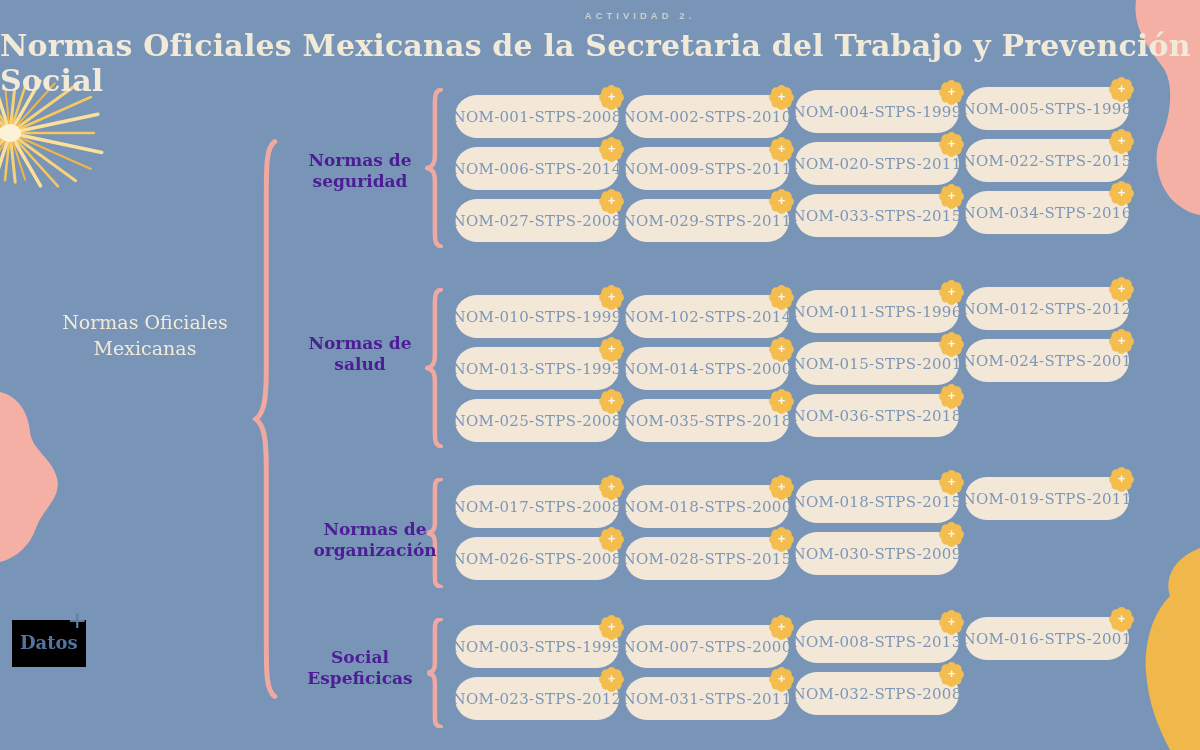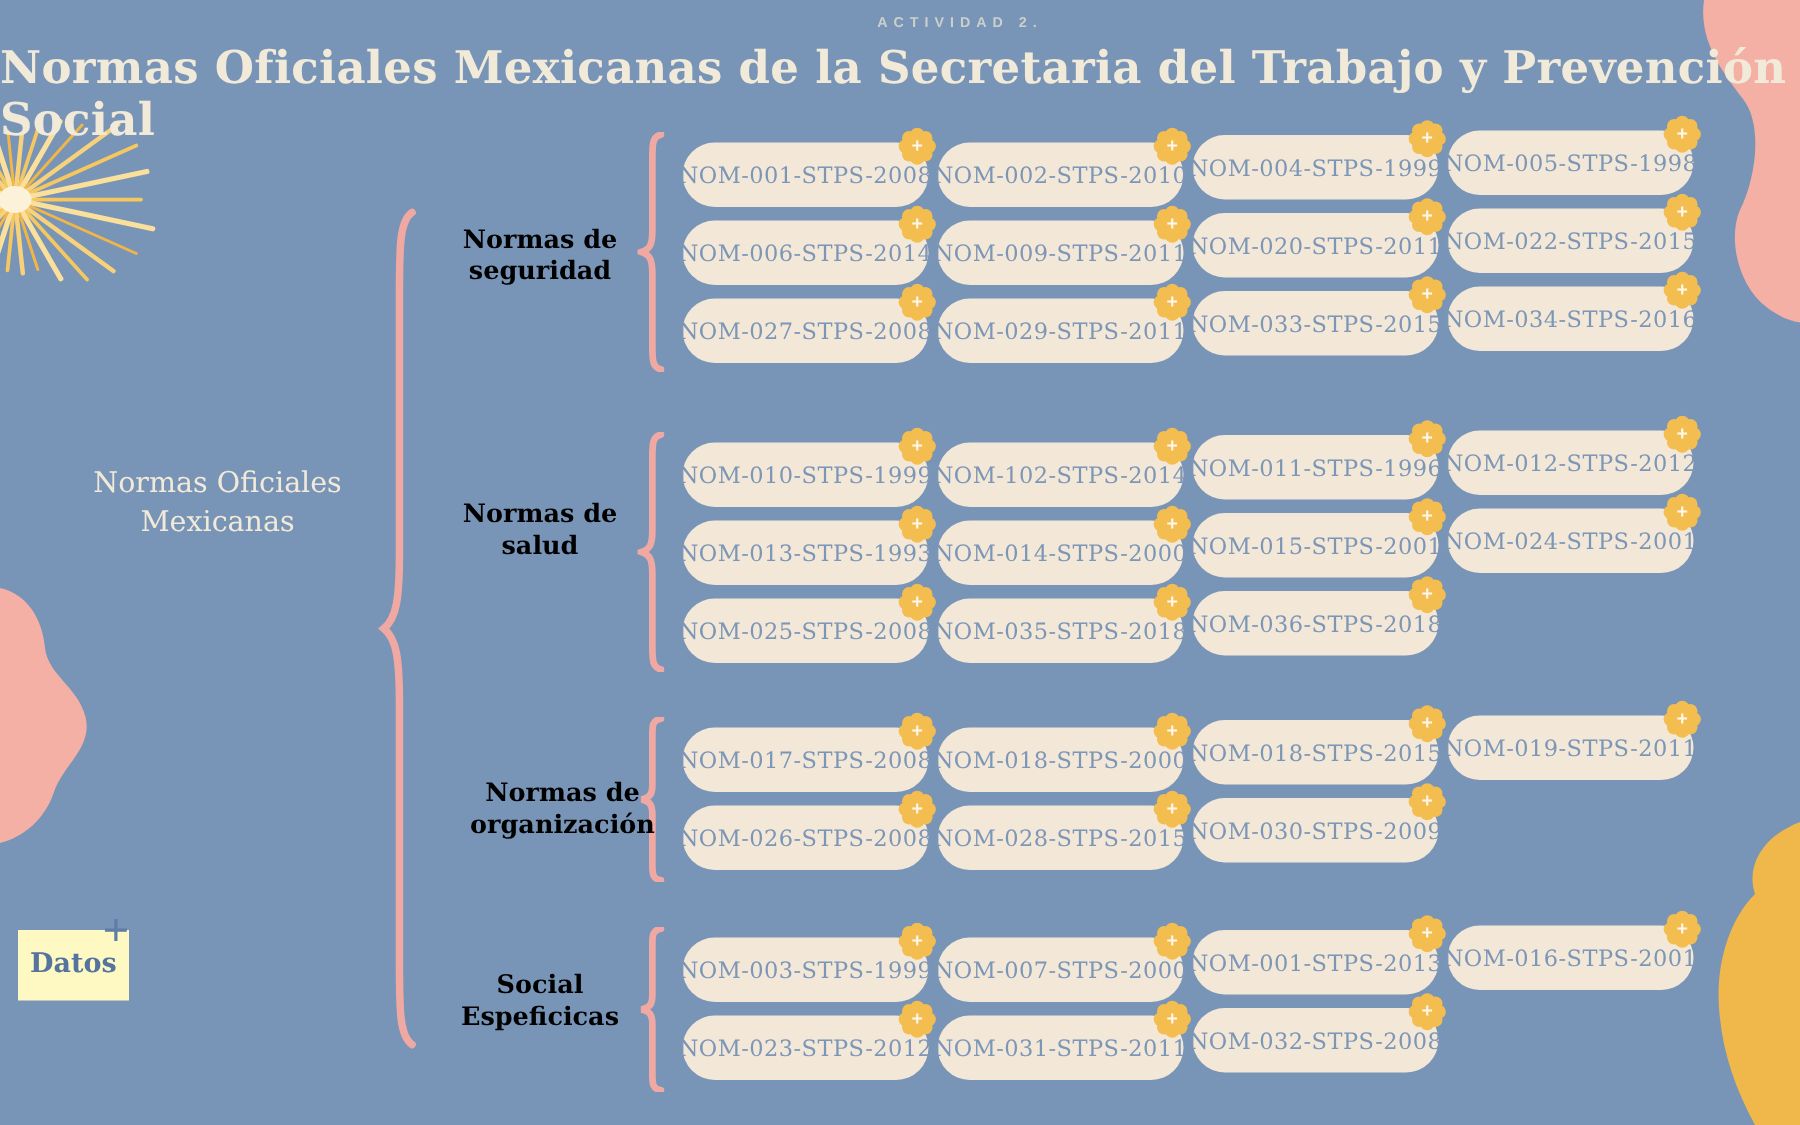--- a/index.html
+++ b/index.html
@@ -19,21 +19,21 @@
     font-size:30px;font-weight:bold;color:#f2ead9;z-index:5;letter-spacing:.2px;
   }
   
   .root-label{
     position:absolute;left:35px;top:310px;width:220px;text-align:center;
     font-size:19px;font-weight:normal;color:#f2ead9;line-height:1.35;z-index:5;
   }
   
   .group-label{
     position:absolute;left:295px;width:130px;text-align:center;
-    font-size:17px;font-weight:bold;color:#000000;line-height:1.25;z-index:5;
+    font-size:17px;font-weight:bold;color:#4c1d95;line-height:1.25;z-index:5;
   }
   
   .brace{position:absolute;z-index:4;}
   .brace path{fill:none;stroke:#f0a9a2;stroke-linecap:round;vector-effect:non-scaling-stroke;}
   .brace.big path{stroke-width:5px;}
   .brace.small path{stroke-width:4.5px;}
   
   .pill-grid{
     position:absolute;left:455px;width:690px;display:flex;flex-wrap:wrap;
     gap:9px 6px;z-index:5;align-content:flex-start;
@@ -48,21 +48,21 @@
     font-size:15px;color:#7c96b7;letter-spacing:.3px;white-space:nowrap;
   }
   .badge{position:absolute;top:-11px;right:-6px;width:27px;height:27px;}
   .badge svg{position:absolute;inset:0;width:27px;height:27px;}
   .badge i{
     position:absolute;inset:0;font-style:normal;color:#fdf6ea;text-align:center;
     font-family:"Liberation Sans", sans-serif;font-size:13px;font-weight:bold;line-height:26px;
   }
   
   .datos{
-    position:absolute;left:12px;top:620px;width:74px;height:47px;background:#fef9c3;z-index:5;
+    position:absolute;left:12px;top:620px;width:74px;height:47px;background:#000000;z-index:5;
   }
   .datos .datos-label{
     position:absolute;left:8px;top:12px;font-size:18px;font-weight:bold;color:#54749f;
   }
   .datos .datos-plus{
     position:absolute;right:0px;top:-14px;font-size:30px;font-weight:300;color:#5f7da6;
     font-family:"Liberation Sans", sans-serif;line-height:1;
   }
   
   .deco{position:absolute;z-index:1;}
@@ -755,21 +755,21 @@
             <circle cx="-5.37" cy="-5.37" r="4.8"></circle>
             <circle cx="-0.00" cy="-7.60" r="4.8"></circle>
             <circle cx="5.37" cy="-5.37" r="4.8"></circle>
             <circle cx="0" cy="0" r="8.6"></circle>
           </g>
         </svg>
         <i>+</i>
       </span>
     </div>
     <div class="pill">
-      <span class="pill-label">NOM-001-STPS-2013</span>
+      <span class="pill-label">NOM-008-STPS-2013</span>
       <span class="badge">
         <svg viewBox="-13.5 -13.5 27 27">
           <g fill="#f3bd4f">
             <circle cx="7.60" cy="0.00" r="4.8"></circle>
             <circle cx="5.37" cy="5.37" r="4.8"></circle>
             <circle cx="0.00" cy="7.60" r="4.8"></circle>
             <circle cx="-5.37" cy="5.37" r="4.8"></circle>
             <circle cx="-7.60" cy="0.00" r="4.8"></circle>
             <circle cx="-5.37" cy="-5.37" r="4.8"></circle>
             <circle cx="-0.00" cy="-7.60" r="4.8"></circle>

